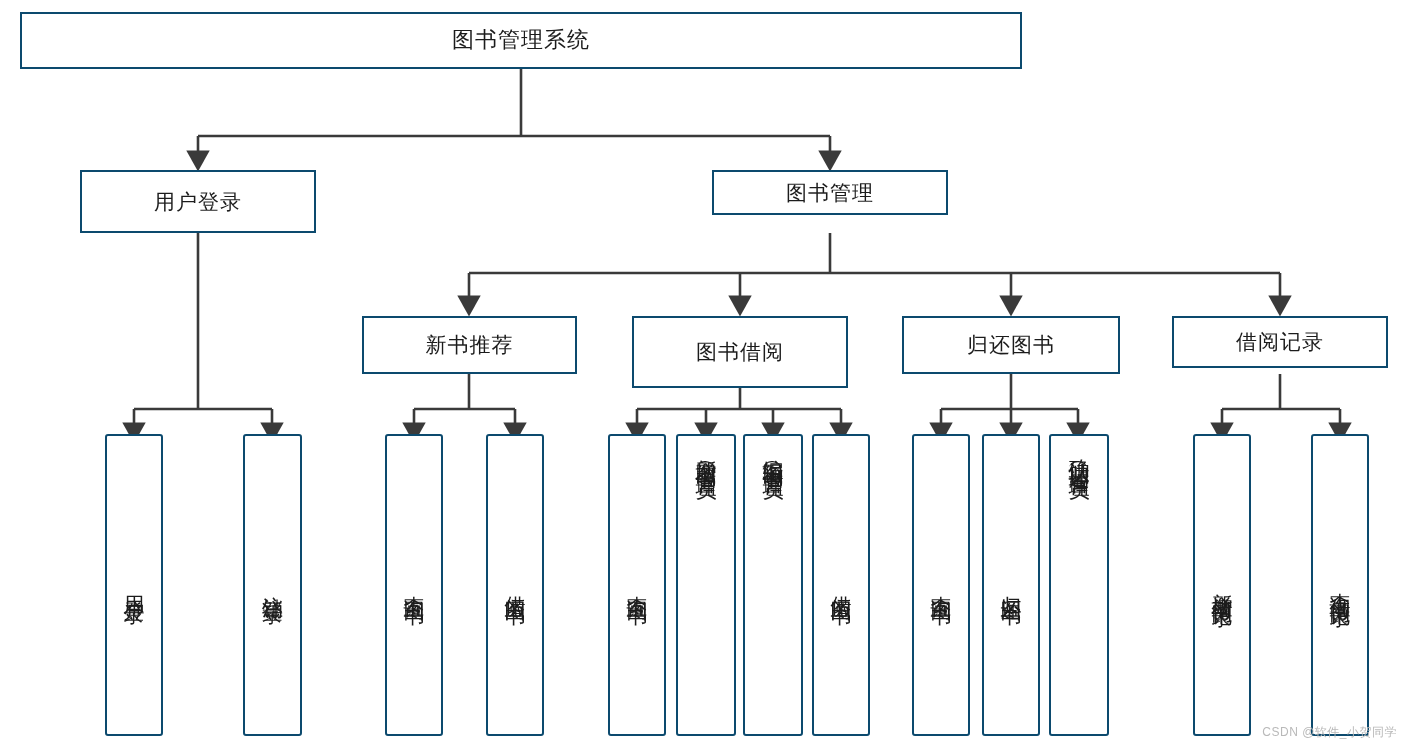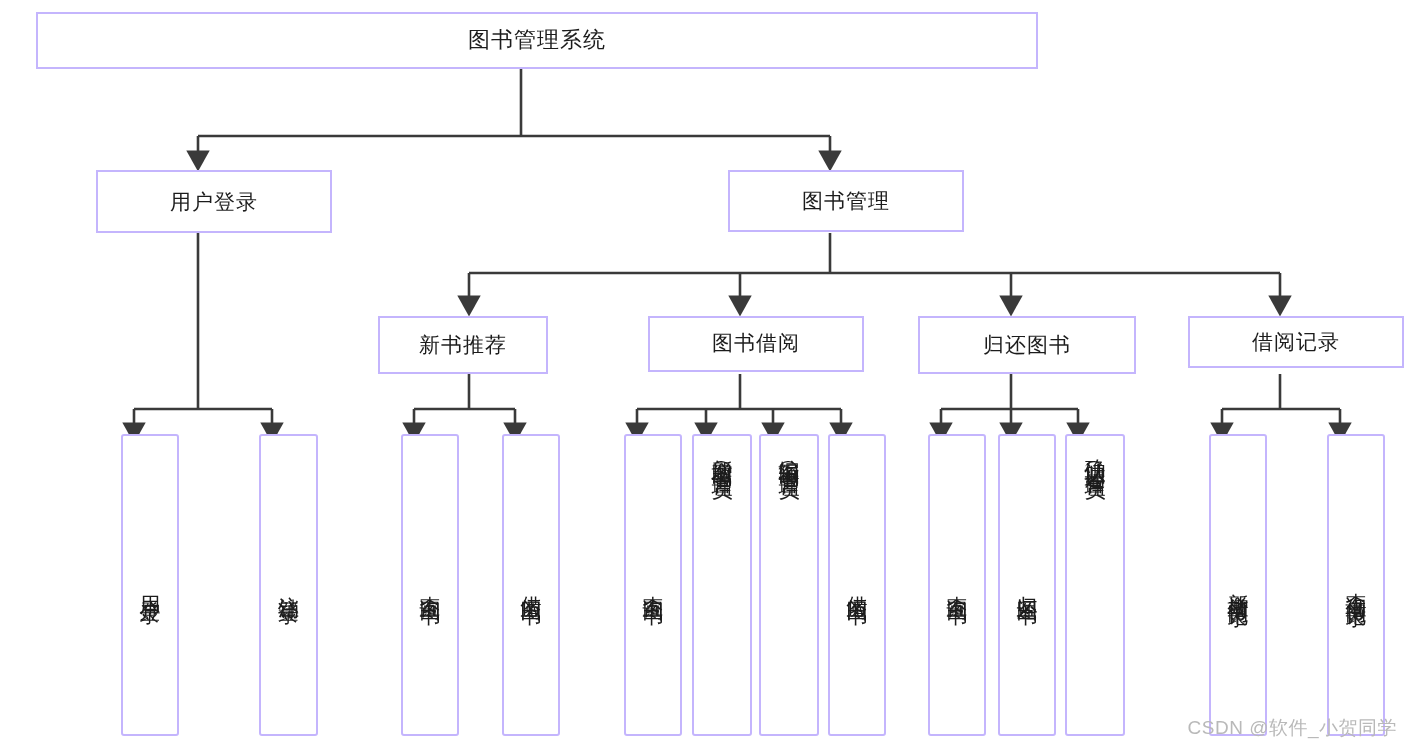--- a/index.html
+++ b/index.html
@@ -22,27 +22,26 @@
     left: 0;
     top: 0;
     width: 1405px;
     height: 747px;
     pointer-events: none;
   }
   .node {
     position: absolute;
     box-sizing: border-box;
     background: #ffffff;
-    border: 2px solid #c4b5fd;
+    border: 2px solid #0c4a6e;
     display: flex;
     align-items: center;
     justify-content: center;
     color: #1c1c1c;
     z-index: 2;
-    margin-left: 16px;
   }
   .node.h {
     font-size: 21px;
     letter-spacing: 1px;
     line-height: 1.2;
   }
   .node.title {
     font-size: 22px;
   }
   
@@ -63,21 +62,21 @@
   .node.v.center {
     align-items: center;
   }
   .node.v.top .vtext {
     margin-top: 6px;
   }
   .watermark {
     position: absolute;
     right: 8px;
     bottom: 6px;
-    font-size: 19px;
+    font-size: 12px;
     color: #b9b9b9;
     letter-spacing: 0.5px;
     z-index: 5;
     white-space: nowrap;
   }
 </style>
 </head>
 <body>
 
 <div id="canvas">
@@ -133,29 +132,29 @@
   </svg>
 
   <div class="node h title" style="left:20px; top:12px; width:1002px; height:57px;">
     <span>图书管理系统</span>
   </div>
 
   <div class="node h" style="left:80px; top:170px; width:236px; height:63px;">
     <span>用户登录</span>
   </div>
 
-  <div class="node h" style="left:712px; top:170px; width:236px; height:62px;">
+  <div class="node h" style="left:712px; top:170px; width:236px; height:45px;">
     <span>图书管理</span>
   </div>
 
-  <div class="node h" style="left:362px; top:316px; width:170px; height:58px;">
+  <div class="node h" style="left:362px; top:316px; width:215px; height:58px;">
     <span>新书推荐</span>
   </div>
 
-  <div class="node h" style="left:632px; top:316px; width:216px; height:56px;font-family:Liberation Serif, serif;">
+  <div class="node h" style="left:632px; top:316px; width:216px; height:72px;">
     <span>图书借阅</span>
   </div>
 
   <div class="node h" style="left:902px; top:316px; width:218px; height:58px;">
     <span>归还图书</span>
   </div>
 
   <div class="node h" style="left:1172px; top:316px; width:216px; height:52px;">
     <span>借阅记录</span>
   </div>

